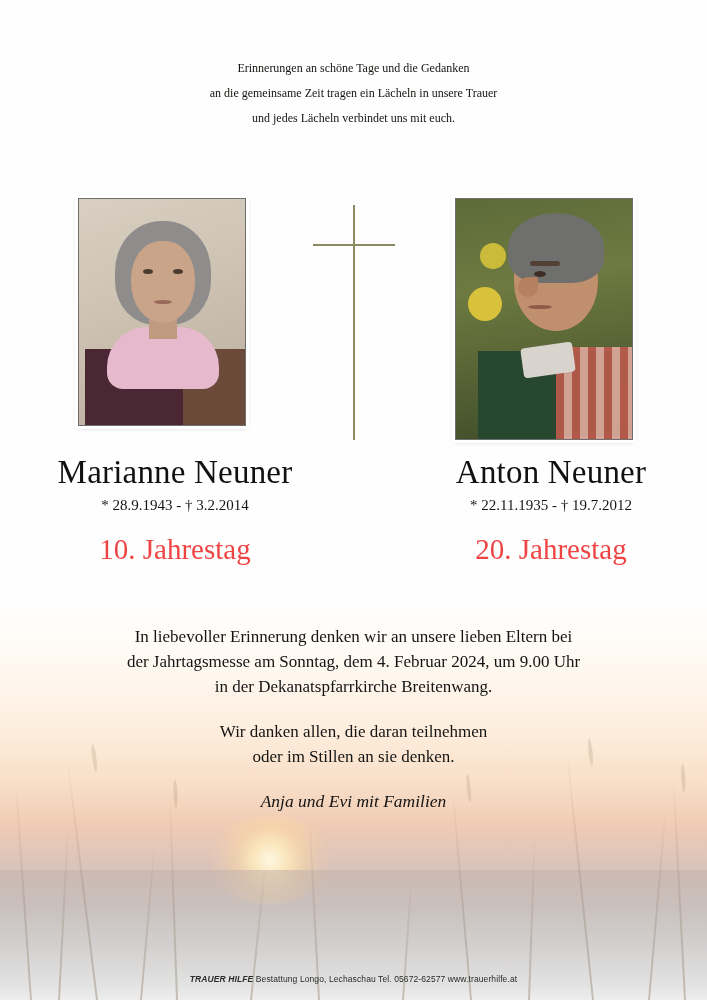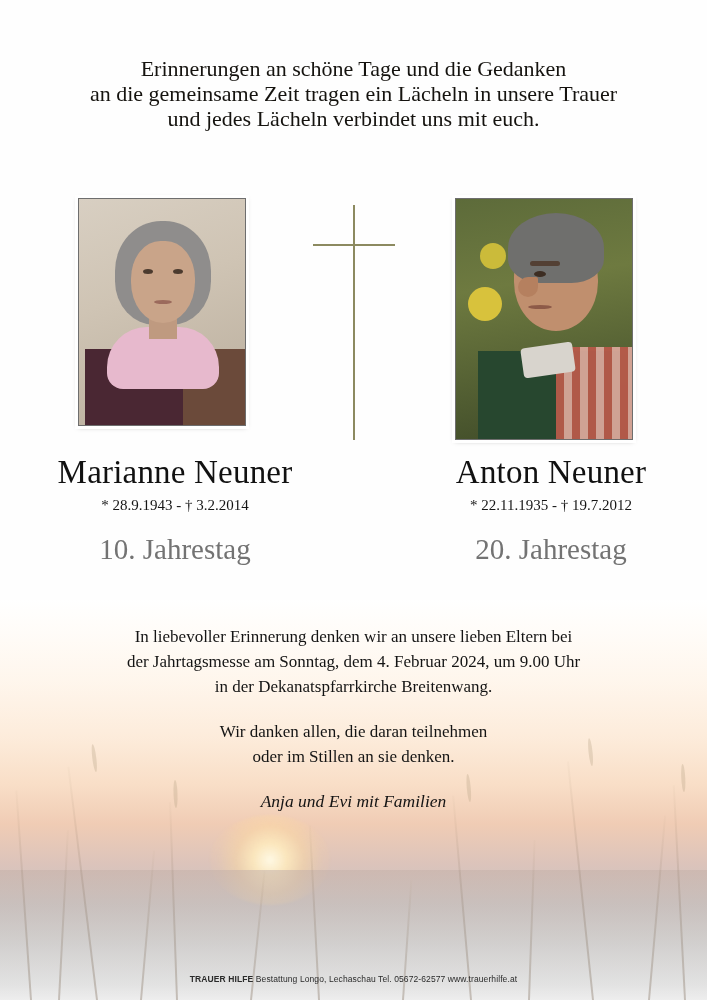--- a/index.html
+++ b/index.html
@@ -87,21 +87,21 @@
     transform-origin: bottom center;
   }
 
   
   .verse {
     position: absolute;
     left: 0;
     top: 56px;
     width: 707px;
     text-align: center;
-    font-size: 22px;
+    font-size: 12px;
     line-height: 25px;
     color: #15130f;
   }
   .verse div { white-space: nowrap; }
 
   
   .portrait {
     position: absolute;
     border: 1px solid #6e6e6e;
     box-shadow: 0 0 0 3px #ffffff, 0 1px 5px rgba(0,0,0,0.35);
@@ -173,21 +173,21 @@
   .person .dates {
     font-size: 15px;
     line-height: 22px;
     margin-top: 2px;
     color: #151515;
   }
   .person .anniversary {
     font-size: 29px;
     line-height: 38px;
     margin-top: 14px;
-    color: #737373;
+    color: #ef4444;
   }
 
   
   .message {
     position: absolute;
     left: 0;
     top: 624px;
     width: 707px;
     text-align: center;
     font-size: 17px;
@@ -207,21 +207,21 @@
     position: absolute;
     left: 0;
     bottom: 16px;
     width: 707px;
     text-align: center;
     font-family: "Liberation Sans", sans-serif;
     font-size: 8.5px;
     color: #2b2b2b;
     letter-spacing: 0.1px;
   }
-  .footer .brand { font-weight: bold; }
+  .footer .brand { font-weight: bold; font-style: italic; }
 </style>
 </head>
 <body>
 
 <div class="card">
 
   <div class="bg-photo">
     
   </div>
   <div class="bg-sun"></div>

